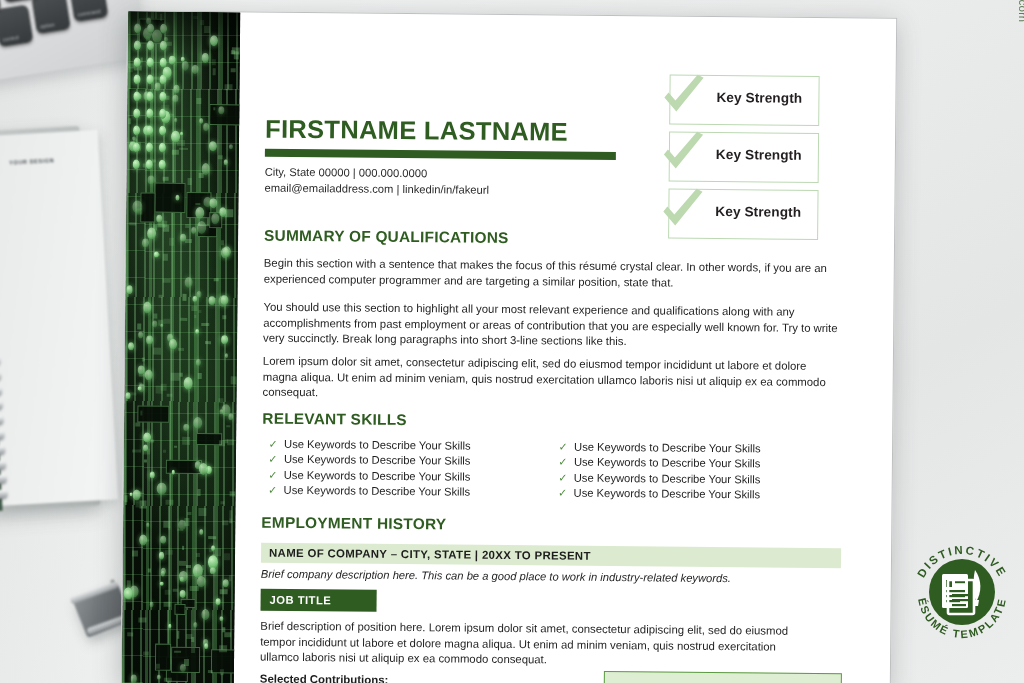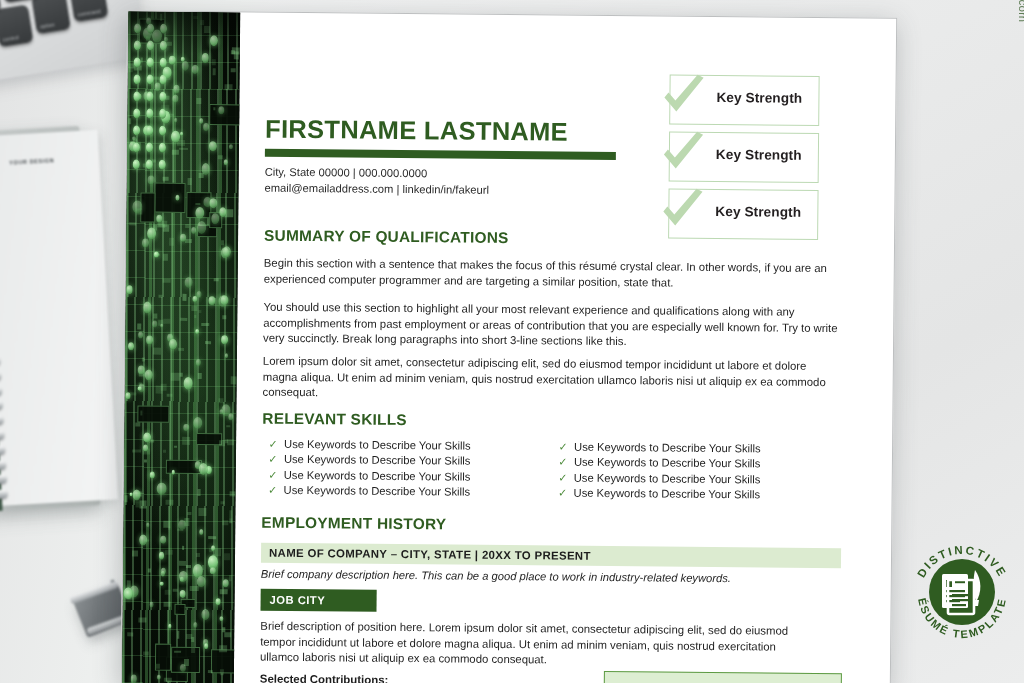--- a/index.html
+++ b/index.html
@@ -720,21 +720,21 @@
             </div>
         </div>
       </div>
 
       <h2 class="sec sec-emp">EMPLOYMENT HISTORY</h2>
       <div class="company-band">
         <div class="t">NAME OF COMPANY – CITY, STATE | 20XX TO PRESENT</div>
       </div>
       <div class="company-desc">Brief company description here. This can be a good place to work in industry-related keywords.</div>
       <div class="jobtitle">
-        <div class="t">JOB CITY</div>
+        <div class="t">JOB TITLE</div>
       </div>
       <div class="jobdesc">Brief description of position here. Lorem ipsum dolor sit amet, consectetur adipiscing elit, sed do eiusmod tempor incididunt ut labore et dolore magna aliqua. Ut enim ad minim veniam, quis nostrud exercitation ullamco laboris nisi ut aliquip ex ea commodo consequat.</div>
       <div class="selcontrib">Selected Contributions:</div>
       <div class="sidebox"></div>
 
     </div>
   </div>
 
   <div class="watermark">www.distinctiveresumetemplates.com</div>
 

